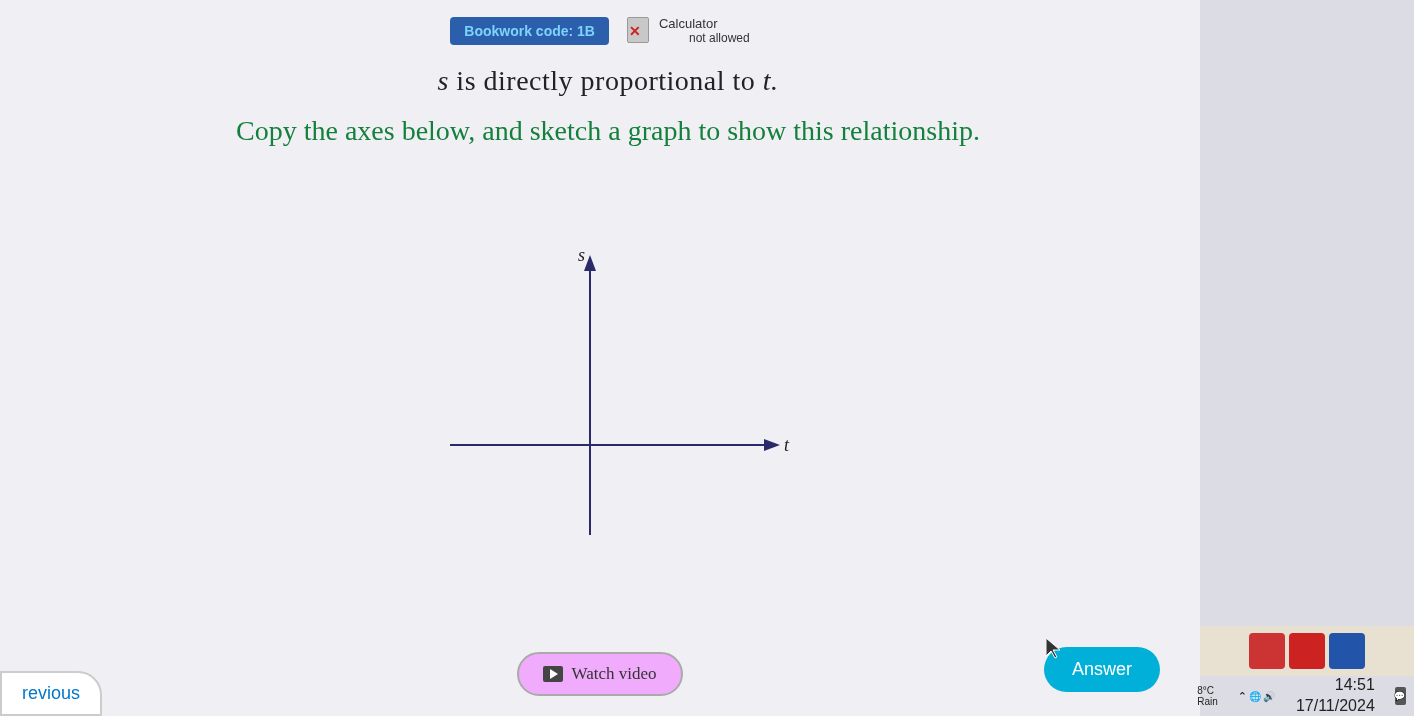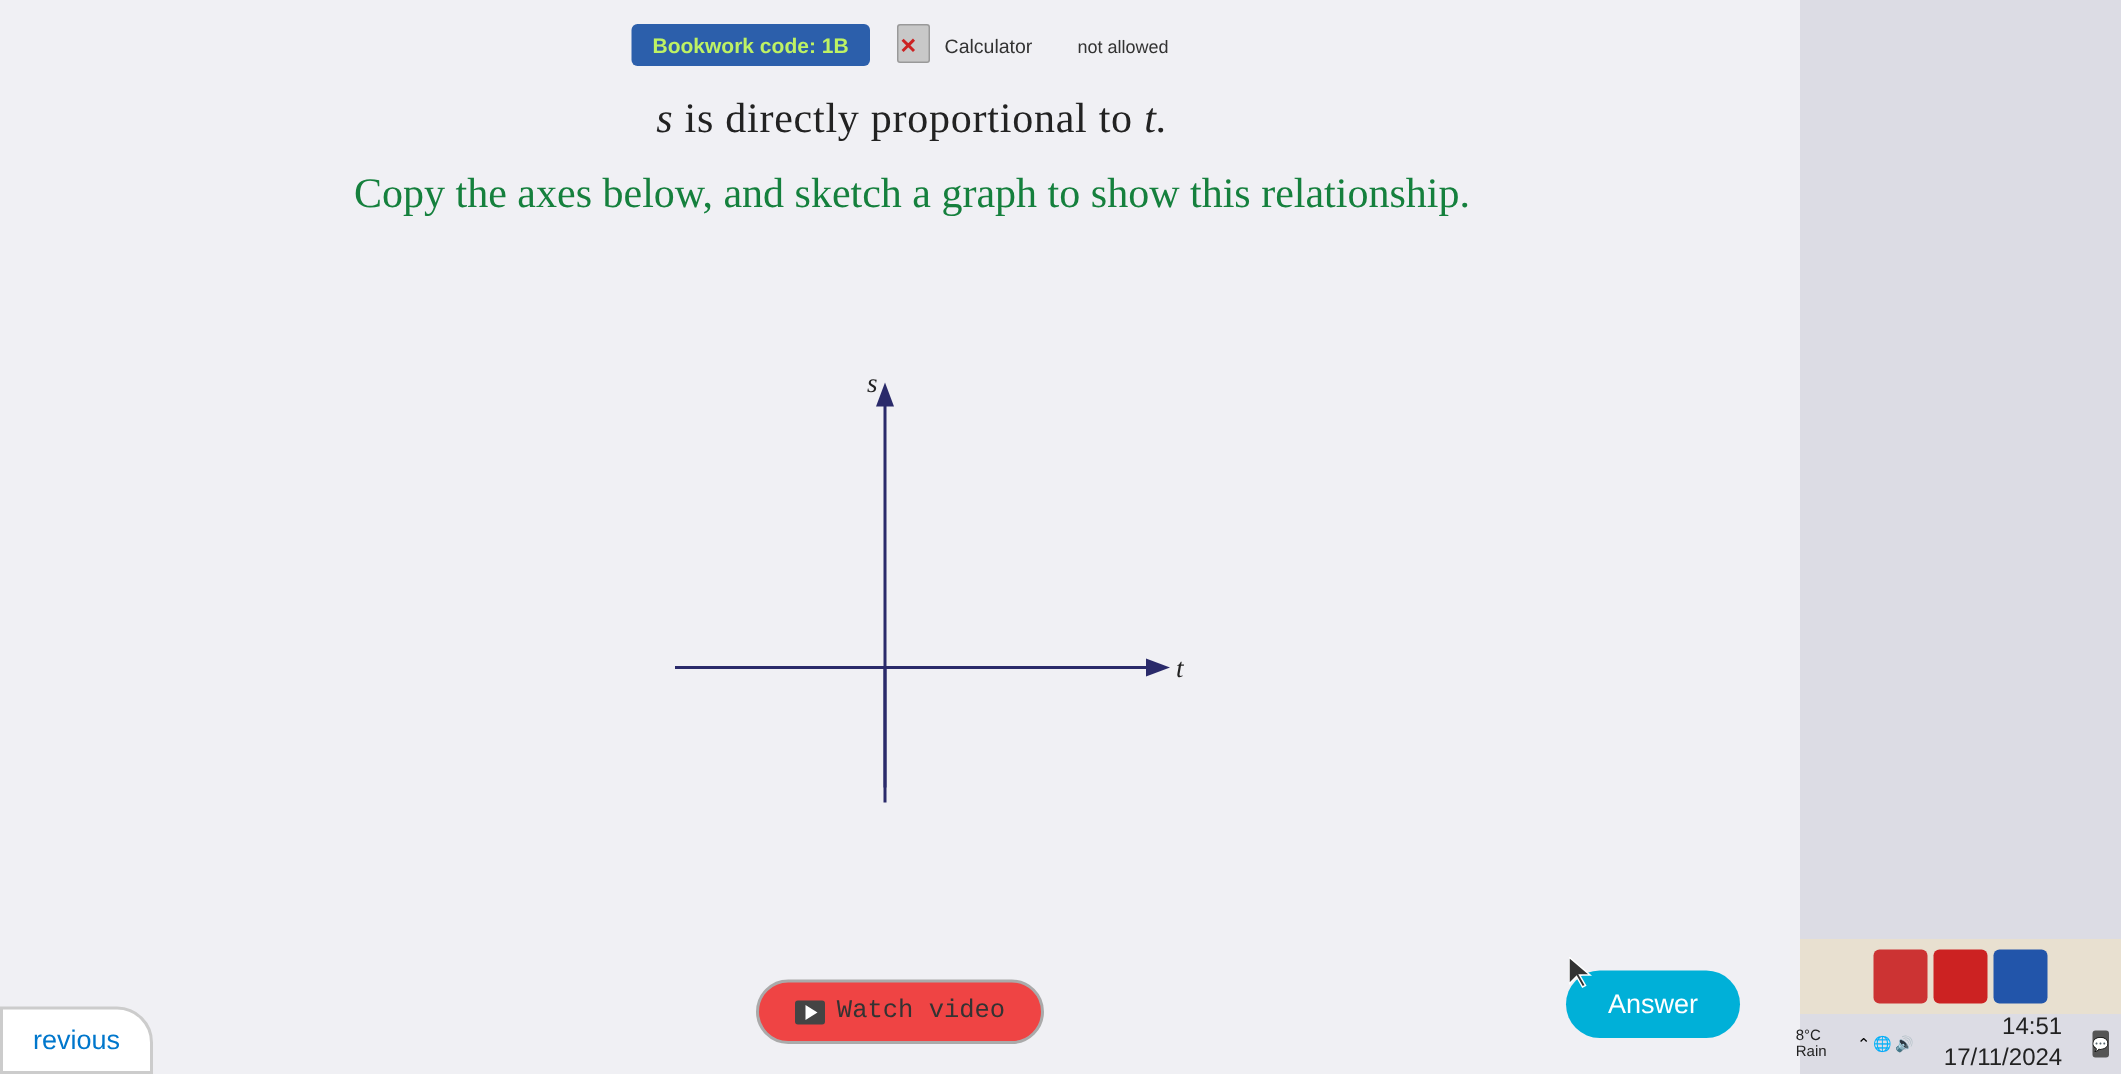--- a/index.html
+++ b/index.html
@@ -30,21 +30,21 @@
       display: flex;
       justify-content: center;
       align-items: center;
       padding: 12px 20px;
       gap: 16px;
       margin-top: 4px;
     }
 
     .bookwork-badge {
       background: #2c5fab;
-      color: #bef264;
+      color: #7dd3fc;
       padding: 6px 14px;
       border-radius: 4px;
       font-family: Arial, sans-serif;
       font-size: 14px;
       font-weight: bold;
     }
 
     .calculator-badge {
       display: flex;
       align-items: center;
@@ -125,26 +125,26 @@
       display: flex;
       justify-content: center;
       align-items: center;
       padding-bottom: 20px;
       gap: 20px;
       position: relative;
       margin-top: auto;
     }
 
     .watch-video-btn {
-      background: #ef4444;
+      background: #f0abfc;
       border: 2px solid #aaa;
       border-radius: 24px;
       padding: 10px 24px;
       font-size: 17px;
-      font-family: Liberation Mono, monospace;
+      font-family: Liberation Serif, serif;
       color: #333;
       cursor: pointer;
       display: flex;
       align-items: center;
       gap: 8px;
     }
 
     .video-icon {
       width: 20px;
       height: 16px;
@@ -217,21 +217,21 @@
 
 <div class="main-content">
 
   <div class="top-bar">
     <div class="bookwork-badge">Bookwork code: 1B</div>
     <div class="calculator-badge">
       <div class="calc-icon">
         <div class="calc-icon-inner"></div>
         <span class="calc-x">✕</span>
       </div>
-      <div style="display:flex;flex-direction:row;font-size:13px;align-items:flex-end;">
+      <div style="display:flex;flex-direction:column;font-size:13px;">
         <span>Calculator</span>
         <span style="font-size:12px;padding-left:30px;">not allowed</span>
       </div>
     </div>
   </div>
 
   <div class="question-text">
     <div class="proportional-line">
       <em>s</em><span class="normal"> is directly proportional to </span><em>t.</em>
     </div>

